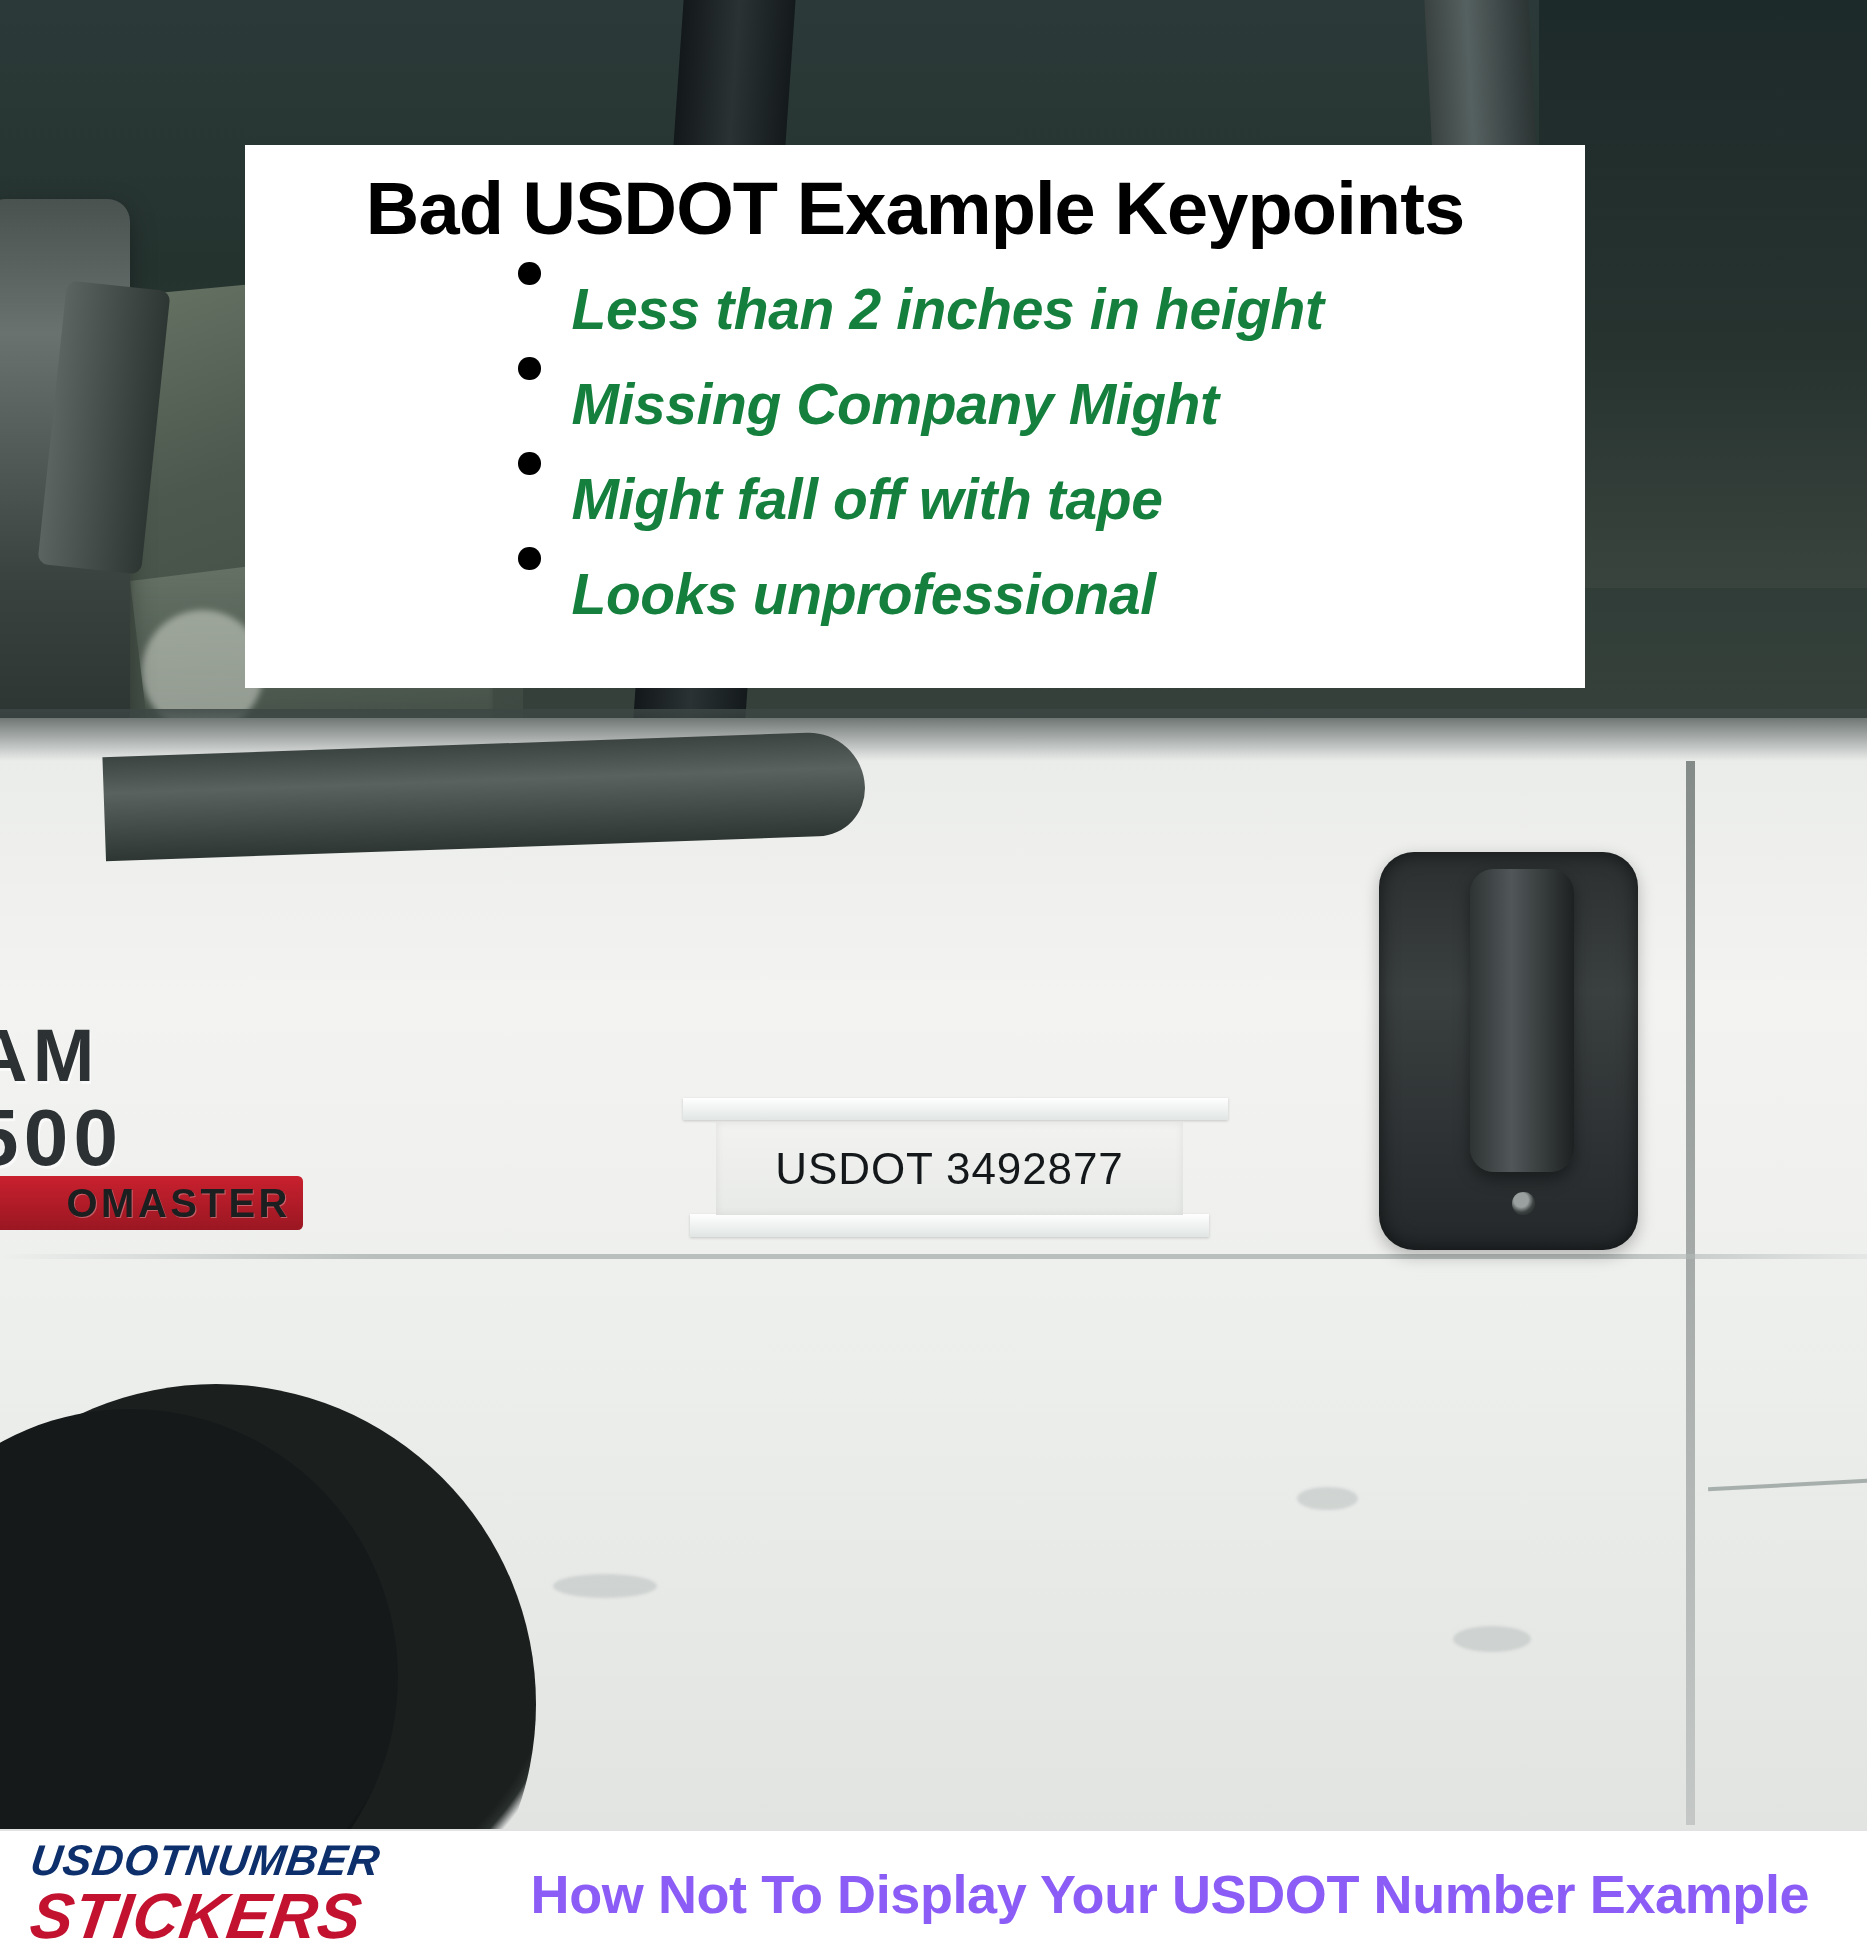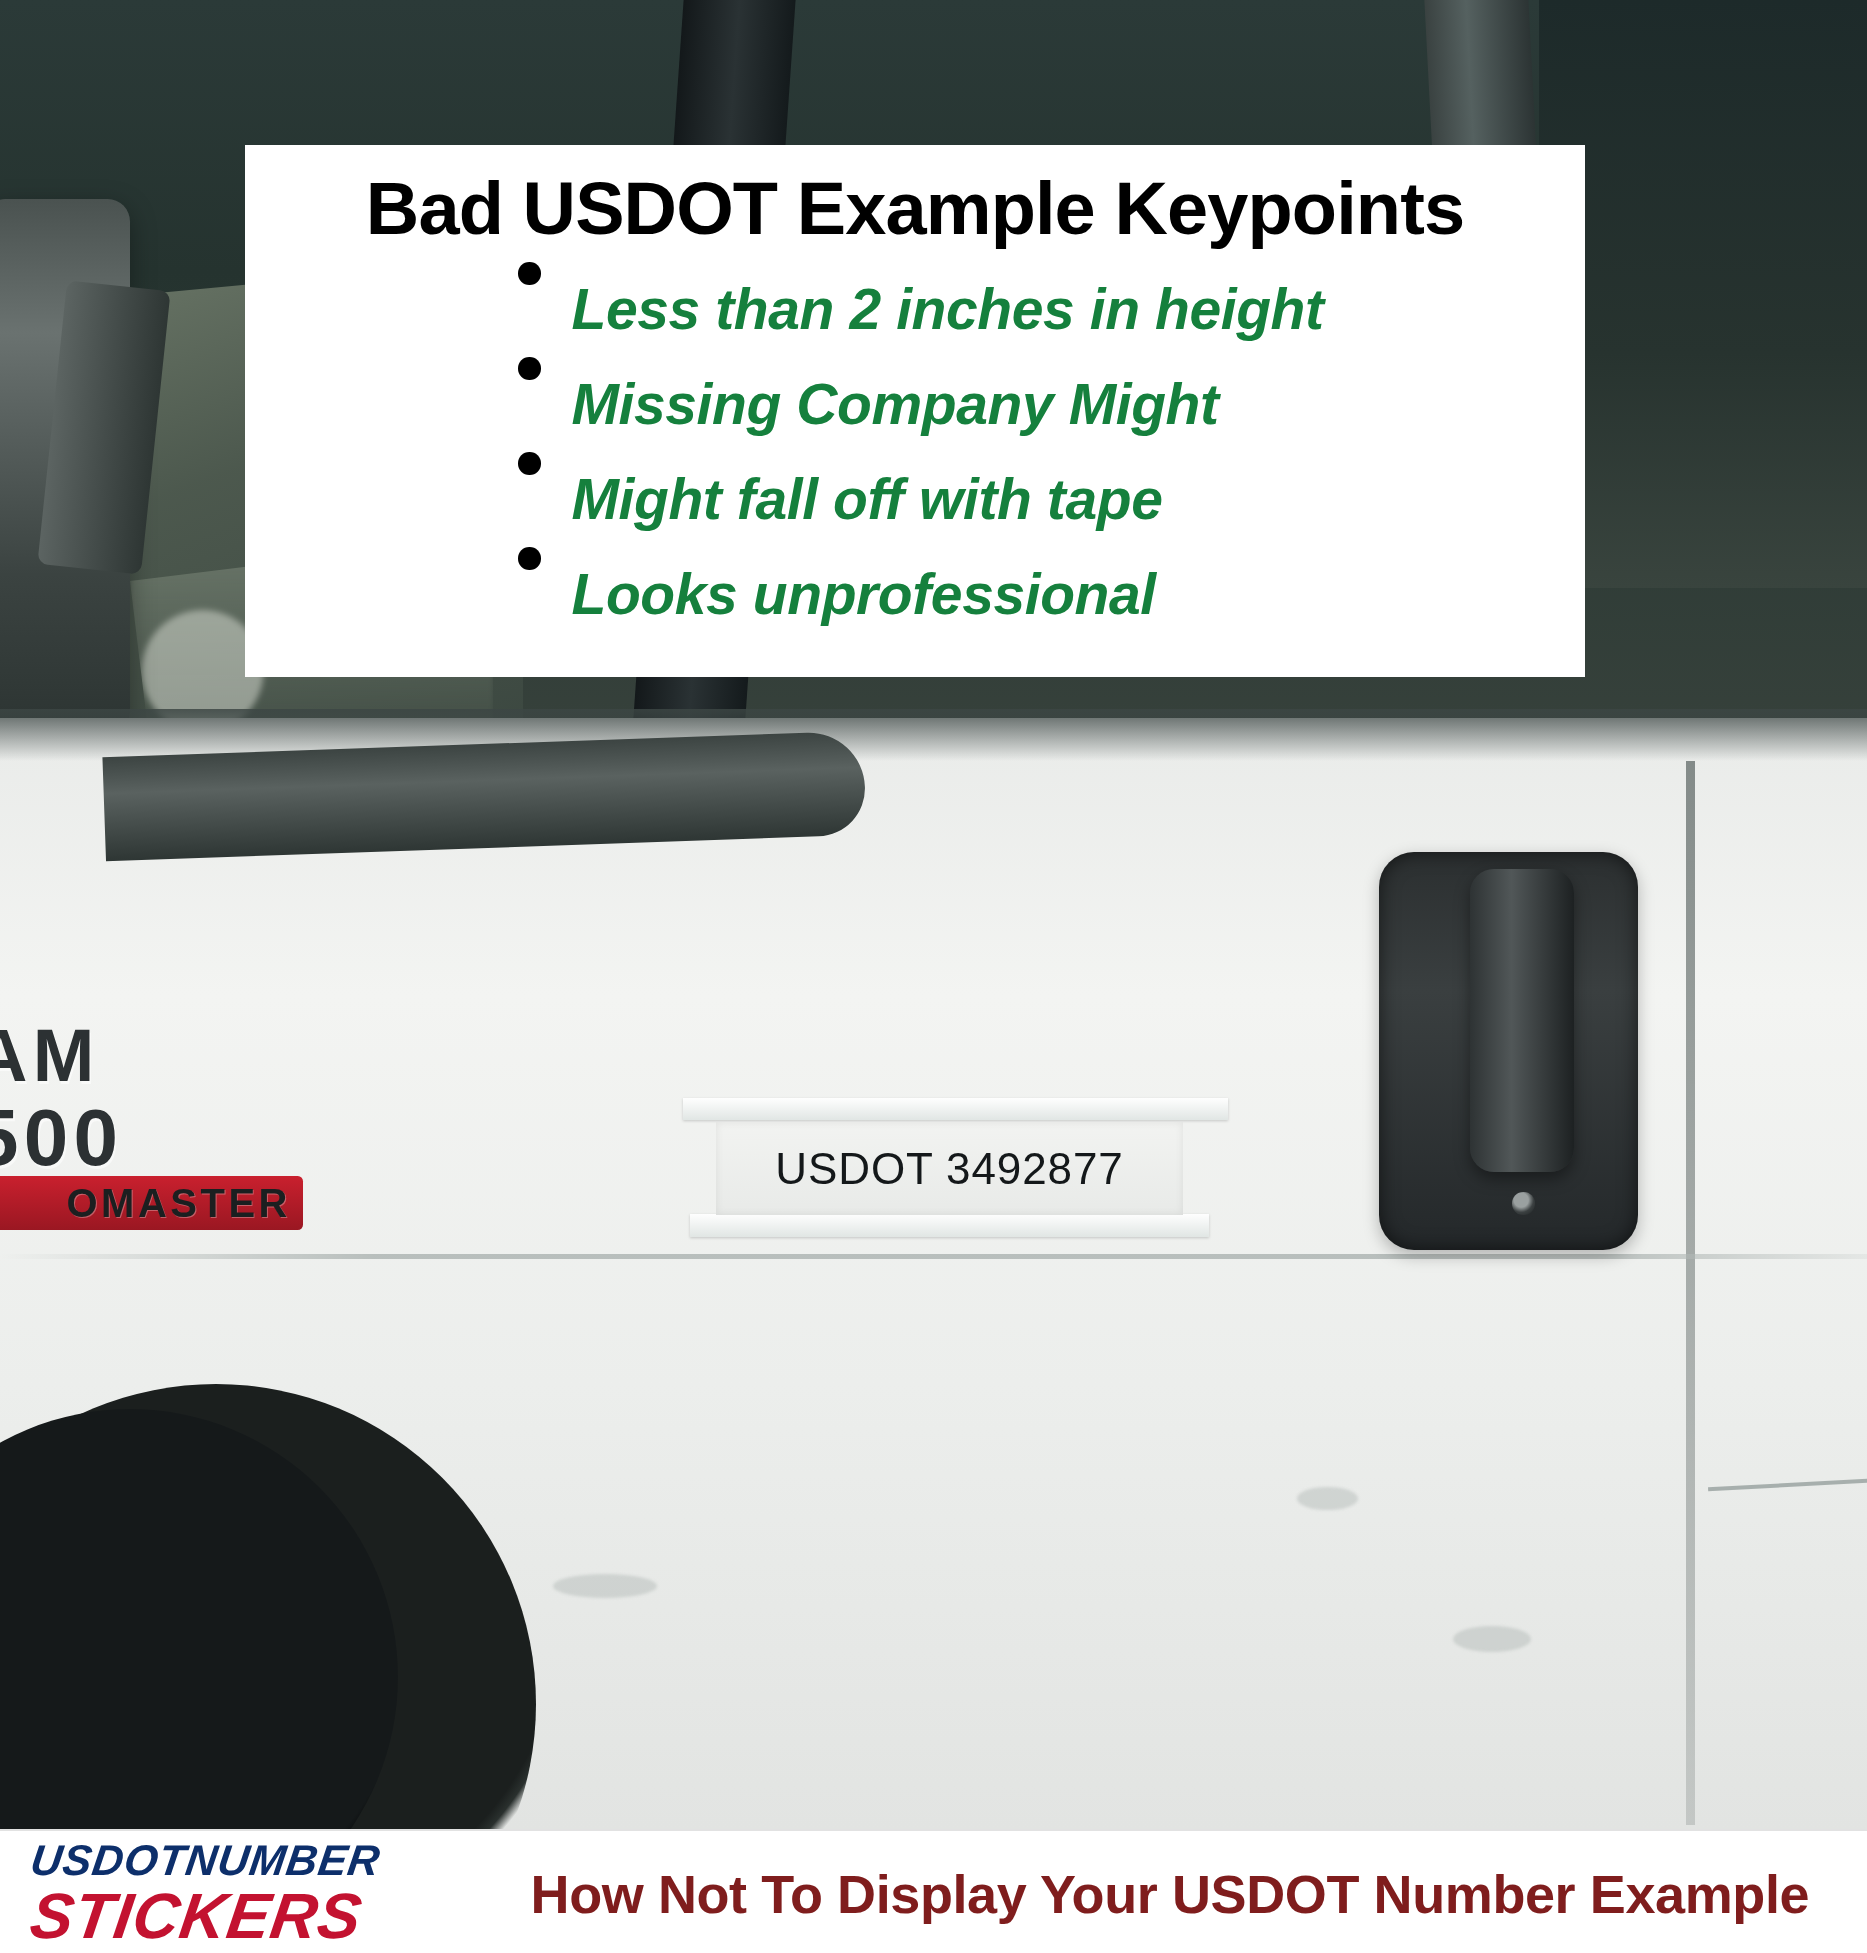--- a/index.html
+++ b/index.html
@@ -250,21 +250,21 @@
     background: rgba(160,168,166,0.35);
     filter: blur(1.7px);
   }
 
   
   .callout {
     position: absolute;
     left: 245px; top: 145px;
     width: 1340px;
     background: #ffffff;
-    padding: 21px 35px 35px 35px;
+    padding: 21px 35px 46px 35px;
     box-sizing: border-box;
   }
   .callout-title {
     font-family: "Liberation Sans Narrow", "Liberation Sans", sans-serif;
     font-size: 74px;
     font-weight: 700;
     color: #000000;
     text-align: center;
     letter-spacing: -0.9px;
     line-height: 86px;
@@ -327,21 +327,21 @@
     transform: skewX(-8deg);
     display: inline-block;
     margin-top: 1.7px;
   }
   .footer-caption {
     flex: 1;
     text-align: center;
     font-family: "Liberation Sans Narrow", "Liberation Sans", sans-serif;
     font-size: 54px;
     font-weight: 700;
-    color: #7f1d1d;
+    color: #8b5cf6;
     letter-spacing: -0.4px;
     padding-right: 17.3px;
   }
 </style>
 </head>
 <body>
 
 <div class="page">
 
   <div class="photo">

